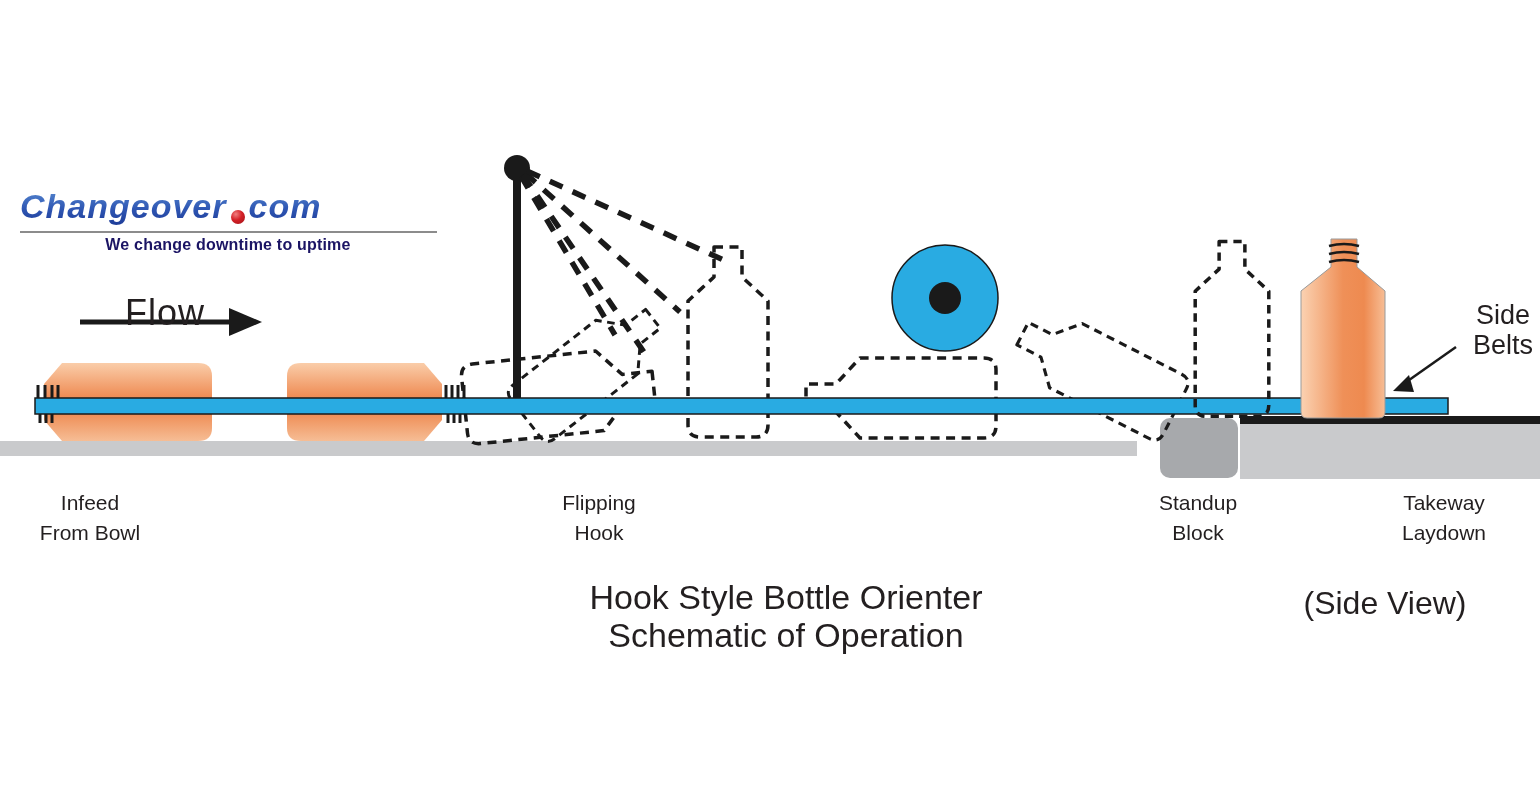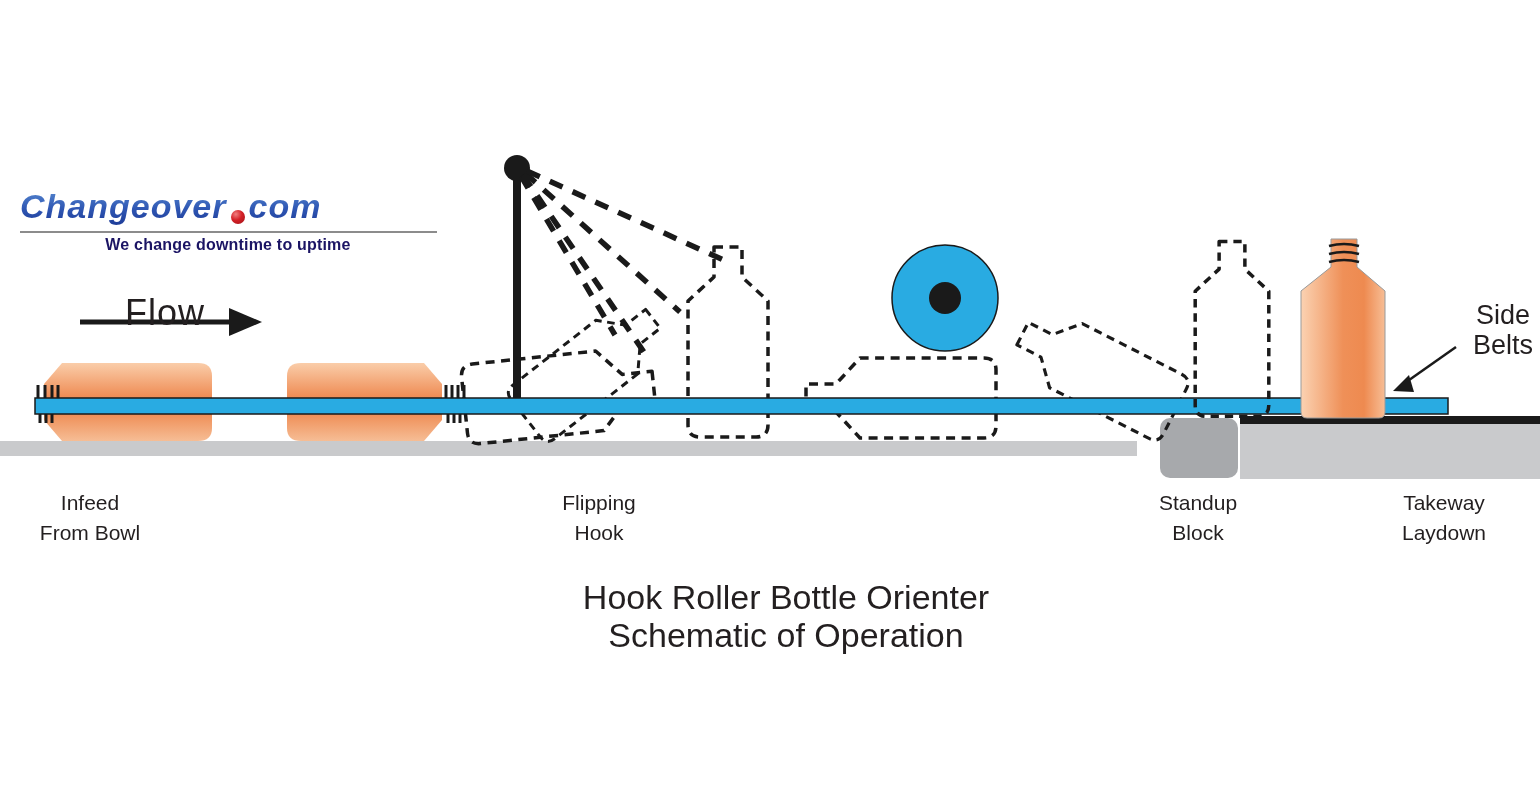--- a/index.html
+++ b/index.html
@@ -149,16 +149,17 @@
 
   <div class="txt section-label" style="left:90px; top:488px;"><span>Infeed</span><br><span>From Bowl</span></div>
 
   <div class="txt section-label" style="left:599px; top:488px;"><span>Flipping</span><br><span>Hook</span></div>
 
 
   <div class="txt section-label" style="left:1198px; top:488px;"><span>Standup</span><br><span>Block</span></div>
 
   <div class="txt section-label" style="left:1444px; top:488px;"><span>Takeway</span><br><span>Laydown</span></div>
 
-  <div class="txt title-label" style="left:786px; top:578px;"><span>Hook Roller Bottle Orienter</span><br><span>Schematic of Operation</span></div>
+  <div class="txt title-label" style="left:786px; top:578px;"><span>Hook Style Bottle Orienter</span><br><span>Schematic of Operation</span></div>
 
+  <div class="txt sideview-label" style="left:1385px; top:585px;">(Side View)</div>
 
 </div>
 
 </body></html>

